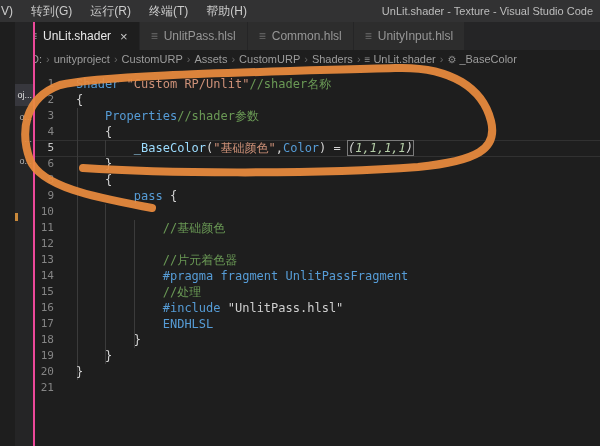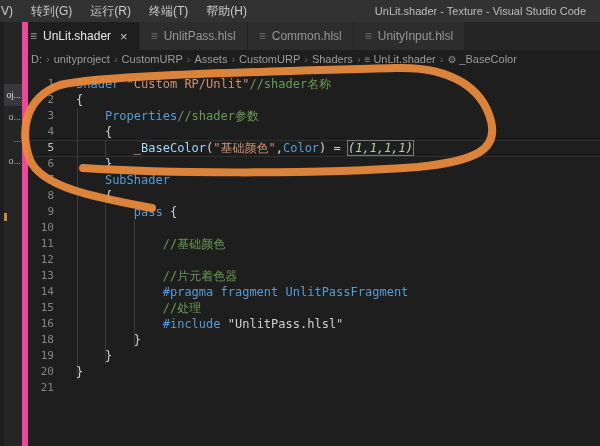--- a/index.html
+++ b/index.html
@@ -7,25 +7,25 @@
     width:600px;height:446px;position:relative;overflow:hidden;
     background:var(--editor_bg,#1e1e1e);
     font-family:"Liberation Sans", sans-serif;
     -webkit-font-smoothing:antialiased;
   }
   
   .titlebar{position:absolute;top:0;left:0;right:0;height:22px;background:var(--titlebar_bg,#323233);
     display:flex;align-items:center;color:#cccccc;font-size:12px;z-index:5;}
   .menu-item{padding:0 9px;white-space:nowrap;cursor:default;}
   .menu-item:first-child{padding-left:1px;}
-  .window-title{position:absolute;right:14px;top:0;height:22px;display:flex;align-items:center;
+  .window-title{position:absolute;right:7px;top:0;height:22px;display:flex;align-items:center;
     font-size:11px;color:#bdbdbd;white-space:nowrap;}
   
-  .sliver{position:absolute;top:22px;left:4px;width:18px;bottom:0;background:var(--panel_bg,#252526);z-index:4;
-    border-right:6px solid #ec4899;text-decoration:underline;}
+  .sliver{position:absolute;top:22px;left:15px;width:18px;bottom:0;background:var(--panel_bg,#252526);z-index:4;
+    border-right:2px solid #ec4899;text-decoration:underline;}
   .exp-item{position:absolute;left:0;width:17px;height:22px;font-size:9px;color:#b6b6b6;
     display:flex;align-items:center;justify-content:flex-end;padding-right:1px;overflow:hidden;white-space:nowrap;}
   .exp-item.selected{background:var(--selection_bg,#37373d);color:#e0e0e0;}
   .mod-tick{position:absolute;left:0;top:191px;width:3px;height:8px;background:#c8883a;}
   
   .tabbar{position:absolute;top:22px;left:19px;right:0;height:28px;background:var(--panel_bg,#252526);
     display:flex;z-index:3;}
   .tab{height:28px;display:flex;align-items:center;padding:0 11px;background:var(--tab_inactive_bg,#2d2d2d);
     color:#969696;font-size:12px;margin-right:1px;white-space:nowrap;cursor:default;}
   .tab.active{background:var(--editor_bg,#1e1e1e);color:#e9e9e9;}
@@ -145,30 +145,30 @@
   <div class="iguide" style="left:86px;top:72px;height:16px;"></div>
   <div class="iguide" style="left:86px;top:136px;height:160px;"></div>
   <div class="iguide" style="left:115px;top:152px;height:128px;"></div>
   <div class="codelines">
       <div class="codeline"><span class="ln">1</span><span class="lt"><span class="tk-k">Shader </span><span class="tk-s">"Custom RP/Unlit"</span><span class="tk-c">//shader名称</span></span></div>
       <div class="codeline"><span class="ln">2</span><span class="lt"><span class="tk-p">{</span></span></div>
       <div class="codeline"><span class="ln">3</span><span class="lt"><span class="tk-p">    </span><span class="tk-k">Properties</span><span class="tk-c">//shader参数</span></span></div>
       <div class="codeline"><span class="ln">4</span><span class="lt"><span class="tk-p">    {</span></span></div>
       <div class="codeline"><span class="ln cur">5</span><span class="lt"><span class="tk-p">        </span><span class="tk-v">_BaseColor</span><span class="tk-p">(</span><span class="tk-s">"基础颜色"</span><span class="tk-p">,</span><span class="tk-k">Color</span><span class="tk-p">) = </span><span class="boxed"><span class="tk-p">(</span><span class="tk-n">1,1,1,1</span><span class="tk-p">)</span></span></span></div>
       <div class="codeline"><span class="ln">6</span><span class="lt"><span class="tk-p">    }</span></span></div>
-      <div class="codeline"><span class="ln">7</span><span class="lt"><span class="tk-p">    </span><span class="tk-k">SubShader</span></span></div>
       <div class="codeline"><span class="ln">8</span><span class="lt"><span class="tk-p">    {</span></span></div>
       <div class="codeline"><span class="ln">9</span><span class="lt"><span class="tk-p">        </span><span class="tk-k">pass</span><span class="tk-p"> {</span></span></div>
       <div class="codeline"><span class="ln">10</span><span class="lt"><span class="tk-p">            </span></span></div>
       <div class="codeline"><span class="ln">11</span><span class="lt"><span class="tk-p">            </span><span class="tk-c">//基础颜色</span></span></div>
       <div class="codeline"><span class="ln">12</span></div>
       <div class="codeline"><span class="ln">13</span><span class="lt"><span class="tk-p">            </span><span class="tk-c">//片元着色器</span></span></div>
       <div class="codeline"><span class="ln">14</span><span class="lt"><span class="tk-p">            </span><span class="tk-k">#pragma fragment UnlitPassFragment</span></span></div>
       <div class="codeline"><span class="ln">15</span><span class="lt"><span class="tk-p">            </span><span class="tk-c">//处理</span></span></div>
       <div class="codeline"><span class="ln">16</span><span class="lt"><span class="tk-p">            </span><span class="tk-k">#include </span><span class="tk-t">"UnlitPass.hlsl"</span></span></div>
+      <div class="codeline"><span class="ln">17</span><span class="lt"><span class="tk-p">            </span><span class="tk-k">ENDHLSL</span></span></div>
       <div class="codeline"><span class="ln">18</span><span class="lt"><span class="tk-p">        }</span></span></div>
       <div class="codeline"><span class="ln">19</span><span class="lt"><span class="tk-p">    }</span></span></div>
       <div class="codeline"><span class="ln">20</span><span class="lt"><span class="tk-p">}</span></span></div>
       <div class="codeline"><span class="ln">21</span><span class="lt"></span></div>
     </div>
 </div>
 
 <svg class="annotation" width="600" height="446" viewBox="0 0 600 446">
   <path d="M152,208 C105,199 42,189 30,160 C20,132 24,98 60,85 C100,75 265,72 395,68 C452,66 483,89 491,121 C498,149 477,161 418,167 C308,175 158,173 83,168" fill="none" stroke="#e98b3d" stroke-width="8" stroke-linecap="round" stroke-linejoin="round" opacity="0.93"></path>
 </svg>

